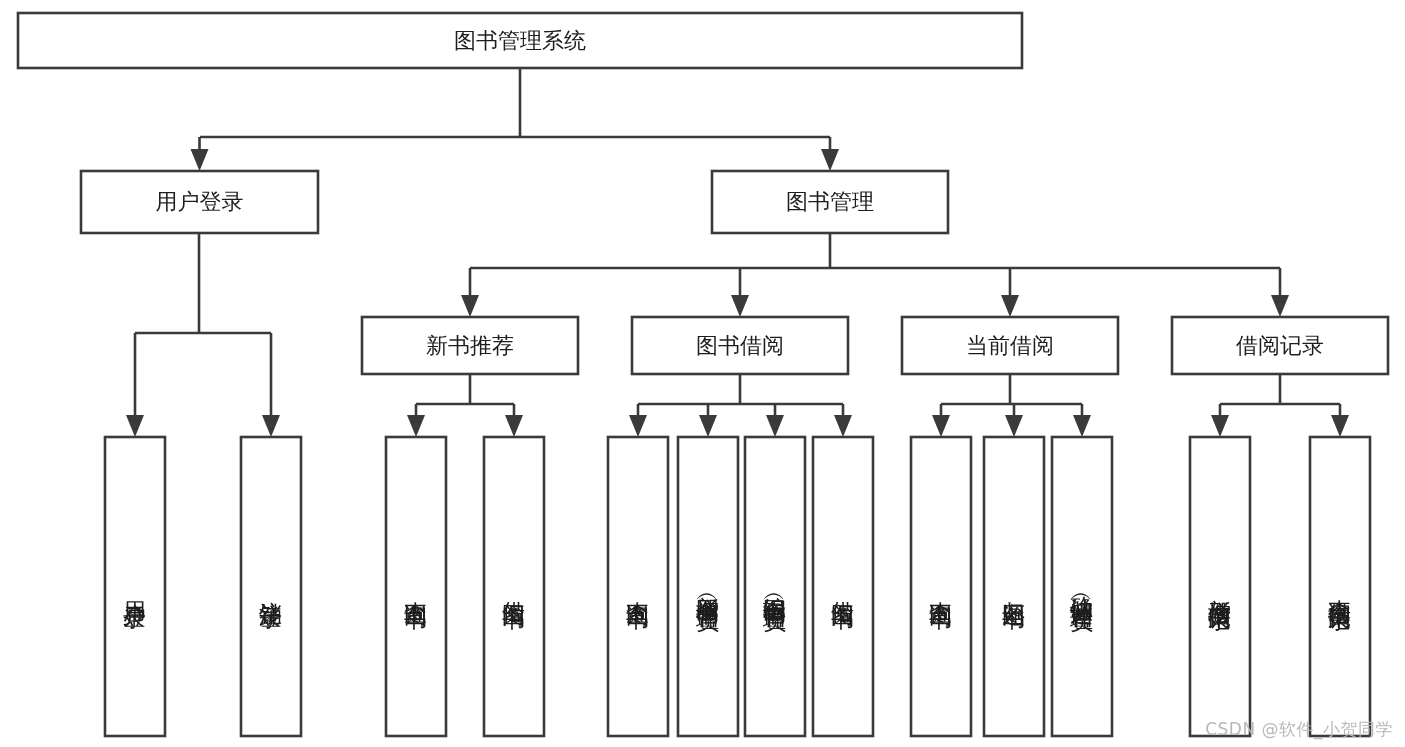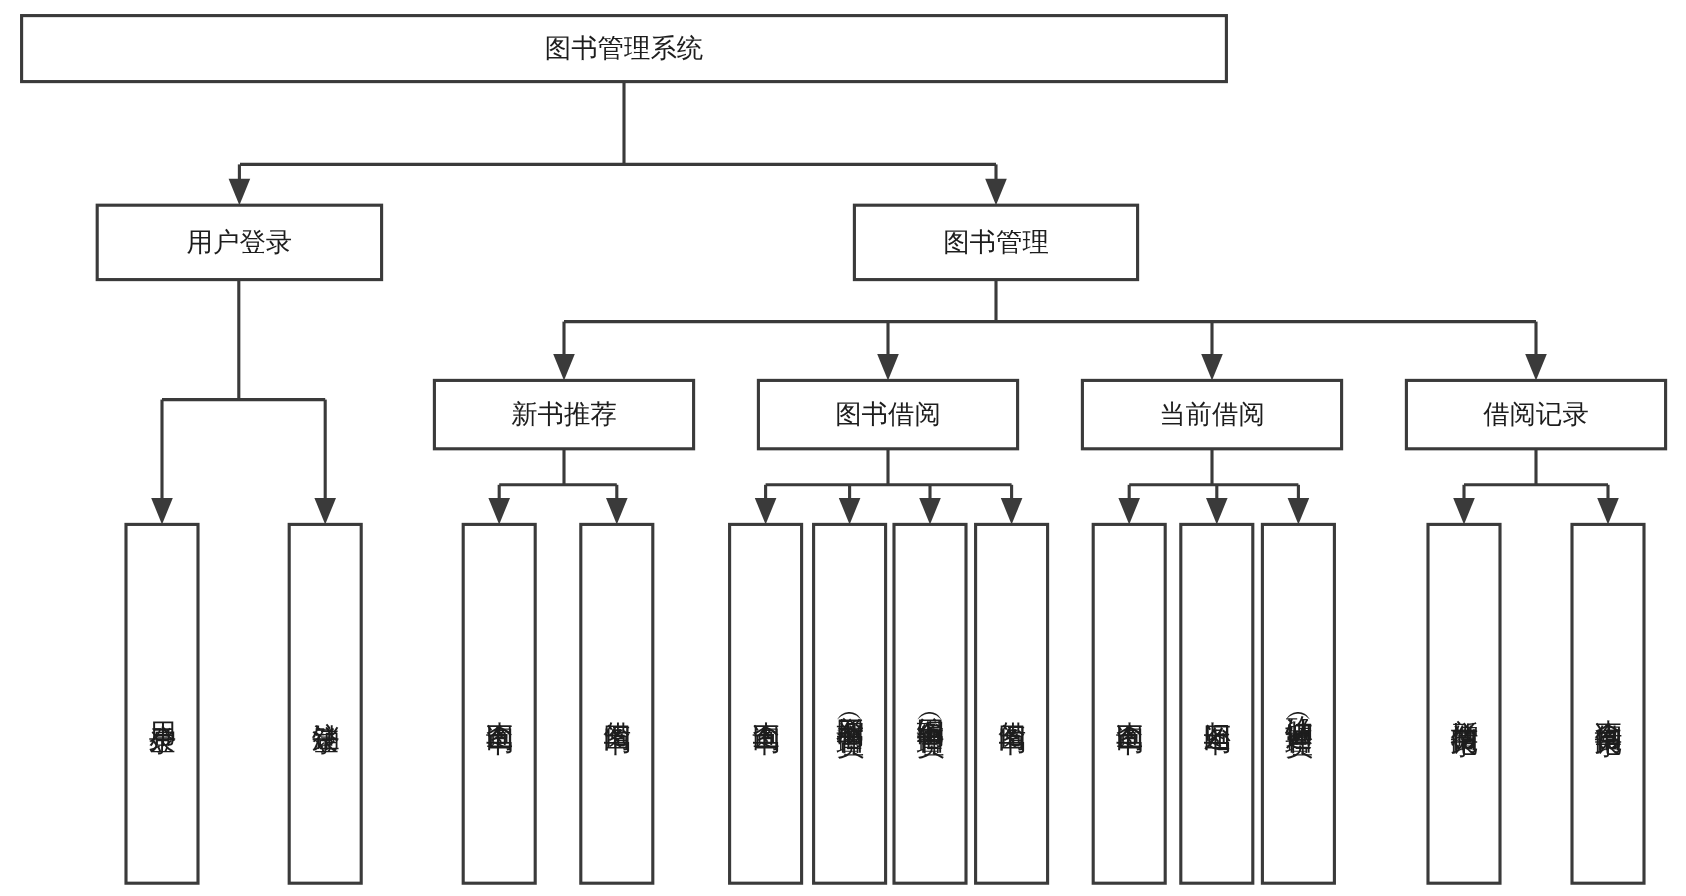--- a/index.html
+++ b/index.html
@@ -260,14 +260,15 @@
         <span class="leaf-label">确认归还（管理员）</span>
       </div>
       <div class="leaf-label-wrap" style="left: 1190px; top: 437px; width: 60px; height: 299px;">
         <span class="leaf-label">新增借阅记录</span>
       </div>
       <div class="leaf-label-wrap" style="left: 1310px; top: 437px; width: 60px; height: 299px;">
         <span class="leaf-label">查询借阅记录</span>
       </div>
     </div>
 
+  <div class="watermark">CSDN @软件_小贺同学</div>
 
 </div>
 
 </body></html>

